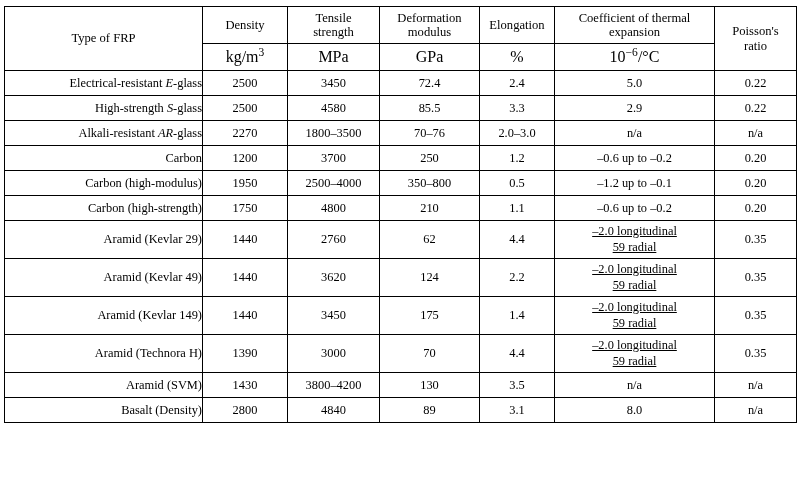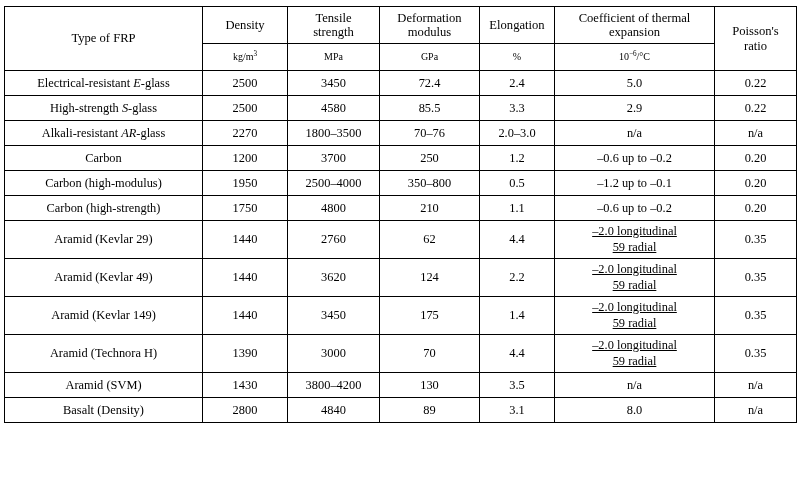--- a/index.html
+++ b/index.html
@@ -39,31 +39,31 @@
   .hdr-top {
     text-align: center;
     height: 36px;
     padding: 3px 4px 1px 4px;
     font-size: 12.6px;
   }
   .hdr-unit {
     text-align: center;
     height: 26px;
     padding: 1px 4px 3px 4px;
-    font-size: 10px;
+    font-size: 16px;
   }
   .hdr-stack {
     text-align: center;
     padding: 4px;
     font-size: 12.6px;
   }
   .hdr-top .l2 { display: block; }
   
   td.name {
-    text-align: center;
+    text-align: right;
     padding: 5px 0 5px 6px;
     white-space: nowrap;
   }
   td.num {
     text-align: center;
     padding: 5px 2px;
   }
   td.multiline {
     text-align: center;
     padding: 5px 2px;

